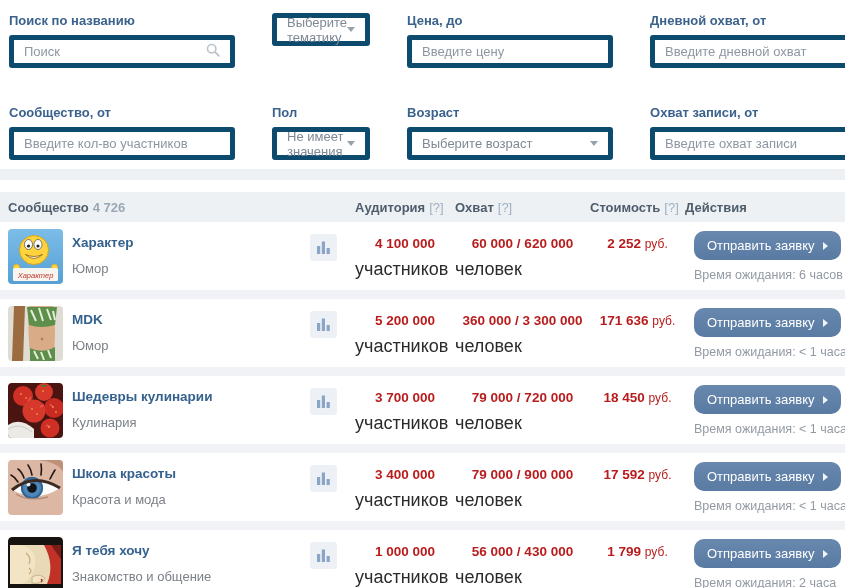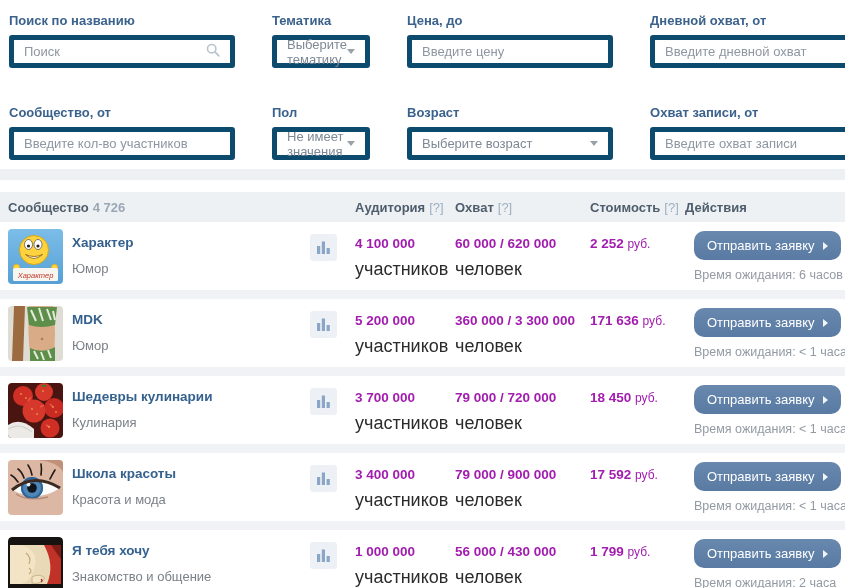--- a/index.html
+++ b/index.html
@@ -42,22 +42,22 @@
   .avatar { width:55px; height:55px; border-radius:4px; overflow:hidden;
     display:block; cursor:pointer; }
   .cname { font-size:13.5px; font-weight:bold; color:#35618e; margin-top:6px;
     cursor:pointer; display:inline-block; }
   .ccat { font-size:13px; color:#7b8087; margin-top:10px; }
 
   .stats-btn { width:27px; height:27px; border-radius:3px; background:#edf1f6;
     display:flex; align-items:center; justify-content:center; cursor:pointer;
     margin-top:5px; }
 
-  .num { font-size:13.5px; font-weight:bold; color:#a21caf; margin-top:7px;
-    white-space:nowrap; }
+  .num { font-size:13.5px; font-weight:bold; color:#b91c1c; margin-top:7px;
+    white-space:nowrap;text-align:center; }
   .unit { font-size:18px; color:#2b2b2b; margin-top:8px; }
   .price-cur { font-weight:normal; font-size:12px; }
 
   .action-cell { padding-left:9px; }
   .send-btn { display:inline-flex; align-items:center; height:29px;
     padding:0 13px; border:none; border-radius:10px; cursor:pointer;
     background:linear-gradient(#6888ae,#597aa2); color:#fff; font-size:13px;
     font-family:"Liberation Sans", sans-serif; margin-top:2px; white-space:nowrap; }
   .send-btn .btn-arrow { width:0; height:0; border-top:4px solid transparent;
     border-bottom:4px solid transparent; border-left:5px solid rgba(255,255,255,.92);
@@ -77,21 +77,20 @@
         <span class="search-glyph">
           <svg width="14" height="14" viewBox="0 0 14 14">
             <circle cx="5.7" cy="5.7" r="4.2" fill="none" stroke="#b9c3cc" stroke-width="1.6"></circle>
             <line x1="9.2" y1="9.2" x2="12.8" y2="12.8" stroke="#b9c3cc" stroke-width="1.8" stroke-linecap="round"></line>
           </svg>
         </span>
       </div>
     </div>
 
     <div class="fcell">
-      <div class="flabel">Тематика</div>
       <div class="fbox select">
         <span class="sel-value">Выберите тематику</span>
         <span class="tri-down"></span>
       </div>
     </div>
 
     <div class="fcell">
       <div class="flabel">Цена, до</div>
       <div class="fbox">
         <input type="text" placeholder="Введите цену" style="">

